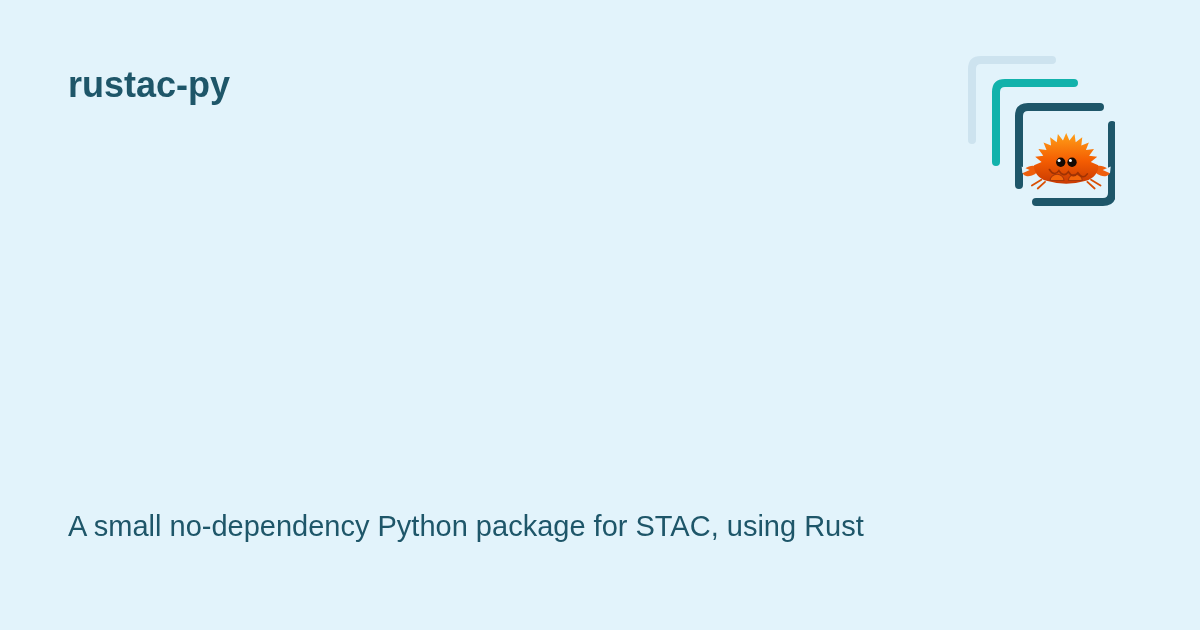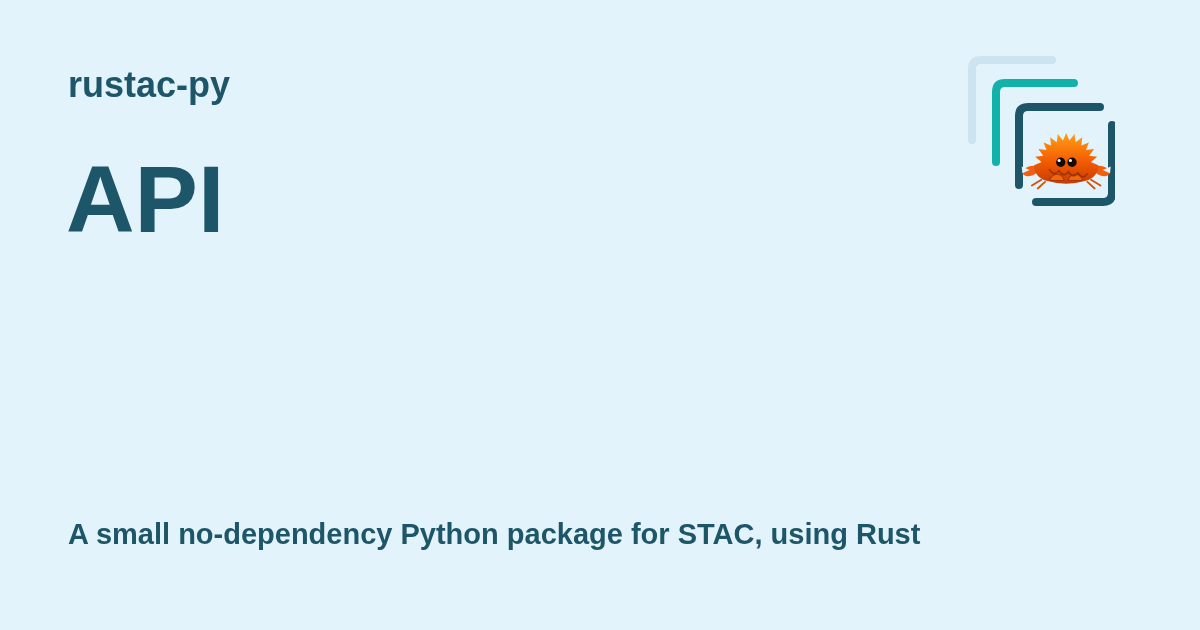--- a/index.html
+++ b/index.html
@@ -29,40 +29,38 @@
     top: 152px;
     font-size: 95px;
     font-weight: 700;
     line-height: 1;
   }
   .description {
     position: absolute;
     left: 68px;
     top: 509px;
     font-size: 29px;
-    font-weight: 700;
+    font-weight: 400;
     line-height: 35px;
-    margin-top: 8px;
   }
   .logo {
     position: absolute;
     left: 965px;
     top: 55px;
     width: 150px;
     height: 155px;
   }
 </style>
 </head>
 <body>
 
 <div class="card">
 
   <div class="site-name">rustac-py</div>
 
-  <div class="title">API</div>
 
   <div class="description">
     <div>A small no-dependency Python package for STAC, using Rust</div>
   </div>
 
   <svg class="logo" viewBox="0 0 150 155" xmlns="http://www.w3.org/2000/svg">
     <defs>
       <linearGradient id="ferris-grad" x1="0" y1="0" x2="0" y2="1">
         <stop offset="0" stop-color="#ffa018"></stop>
         <stop offset="0.55" stop-color="#f45d02"></stop>

